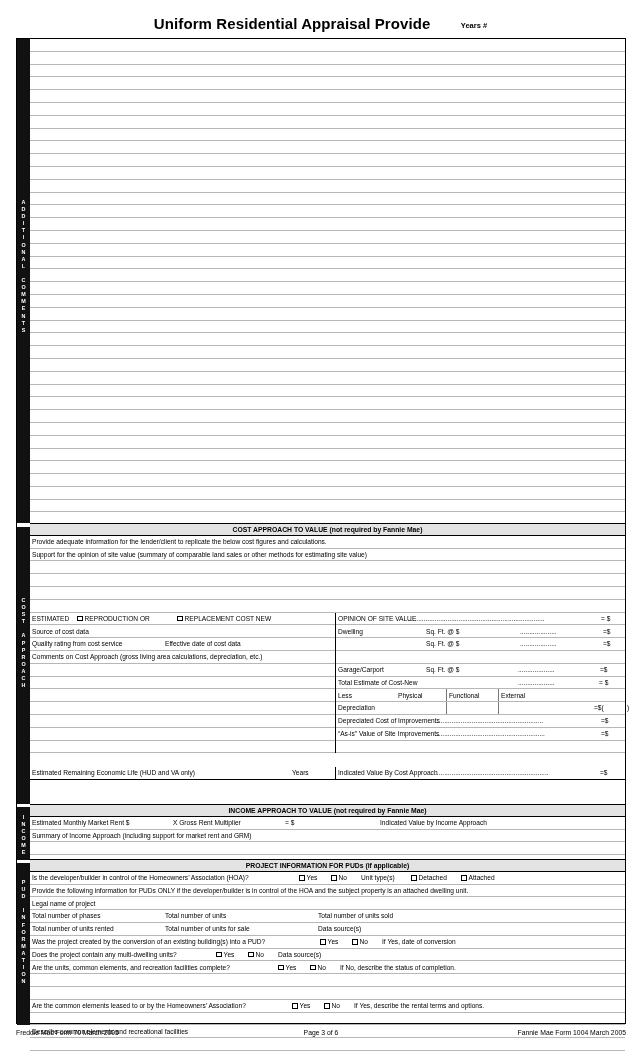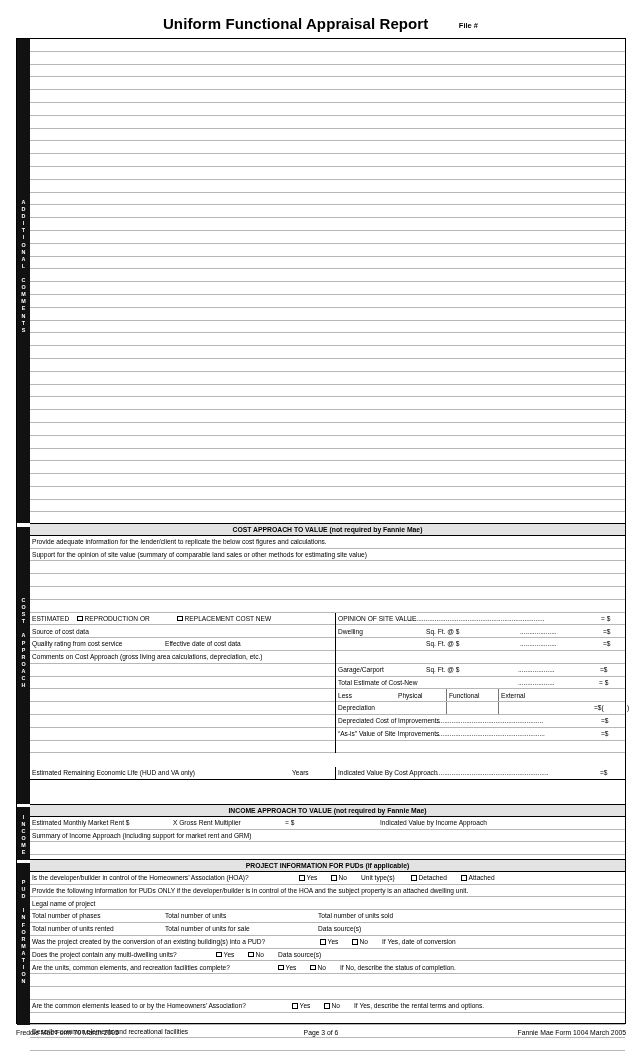--- a/index.html
+++ b/index.html
@@ -93,22 +93,22 @@
   .footer .fl { position:absolute; left:0; top:0; }
   .footer .fc { position:absolute; left:0; right:0; top:0; text-align:center; }
   .footer .fr { position:absolute; right:0; top:0; }
 </style>
 </head>
 <body>
 
 <div class="page">
 
   <div class="title-bar">
-    <span class="title">Uniform Functional Appraisal Report</span>
-    <span class="fileno">File #</span>
+    <span class="title">Uniform Residential Appraisal Provide</span>
+    <span class="fileno">Years #</span>
   </div>
 
   <div class="form">
 
     <div class="rail" style="top:0; height:484px;">
       <div class="rail-text" style="top:160px;" id="rail-ac">
           <span>A</span>
           <span>D</span>
           <span>D</span>
           <span>I</span>

